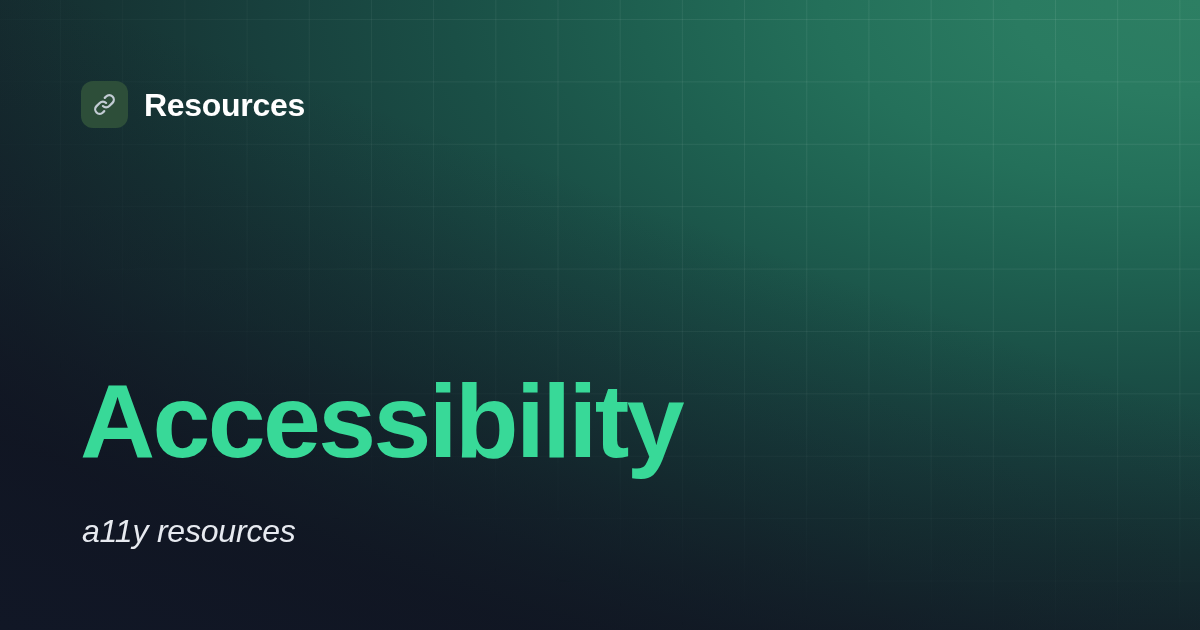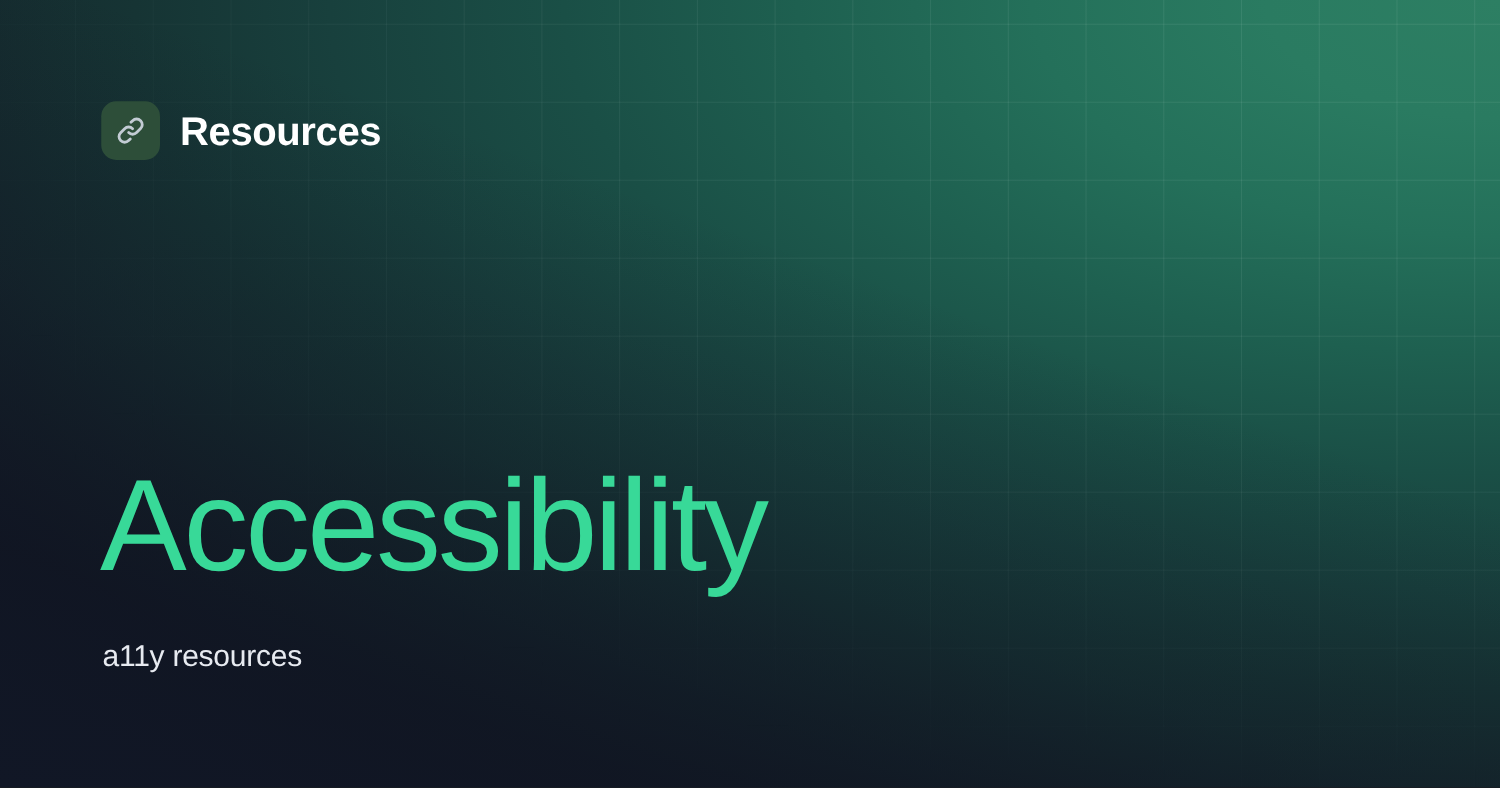--- a/index.html
+++ b/index.html
@@ -118,39 +118,40 @@
     color: #ffffff;
     line-height: 1;
     white-space: nowrap;
   }
 
   .headline {
     position: absolute;
     left: 80px;
     top: 369px;
     font-size: 104px;
-    font-weight: 400;
+    font-weight: 700;
     letter-spacing: -2.6px;
     line-height: 1;
     color: #38d998;
     white-space: nowrap;
     margin: 0;
   }
 
   .subhead {
     position: absolute;
     left: 82px;
     top: 512px;
-    font-size: 24px;
+    font-size: 32px;
     font-weight: 400;
     letter-spacing: -0.2px;
     line-height: 1.2;
     color: #e7eaf0;
     white-space: nowrap;
     margin: 0;
+    font-style: italic;
   }
 </style>
 </head>
 <body>
 
 <div class="card">
 
   <div class="bg-base"></div>
   <div class="bg-green"></div>
   <div class="bg-shade"></div>

